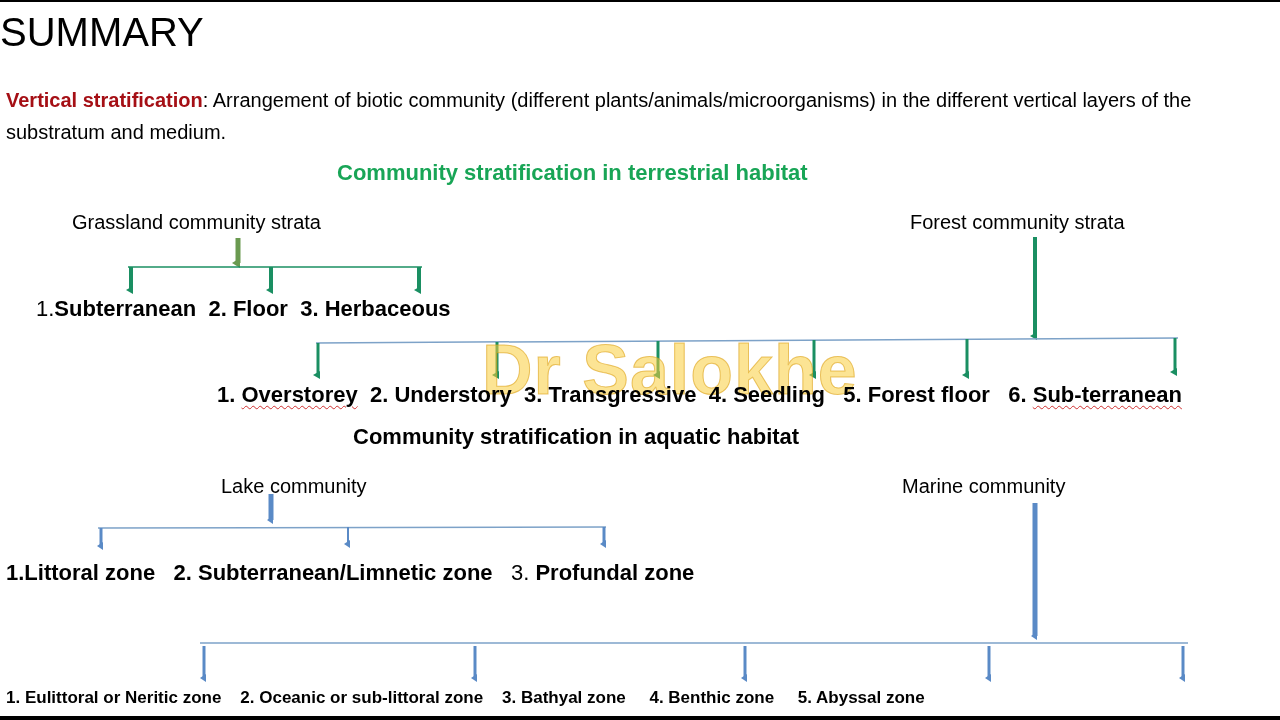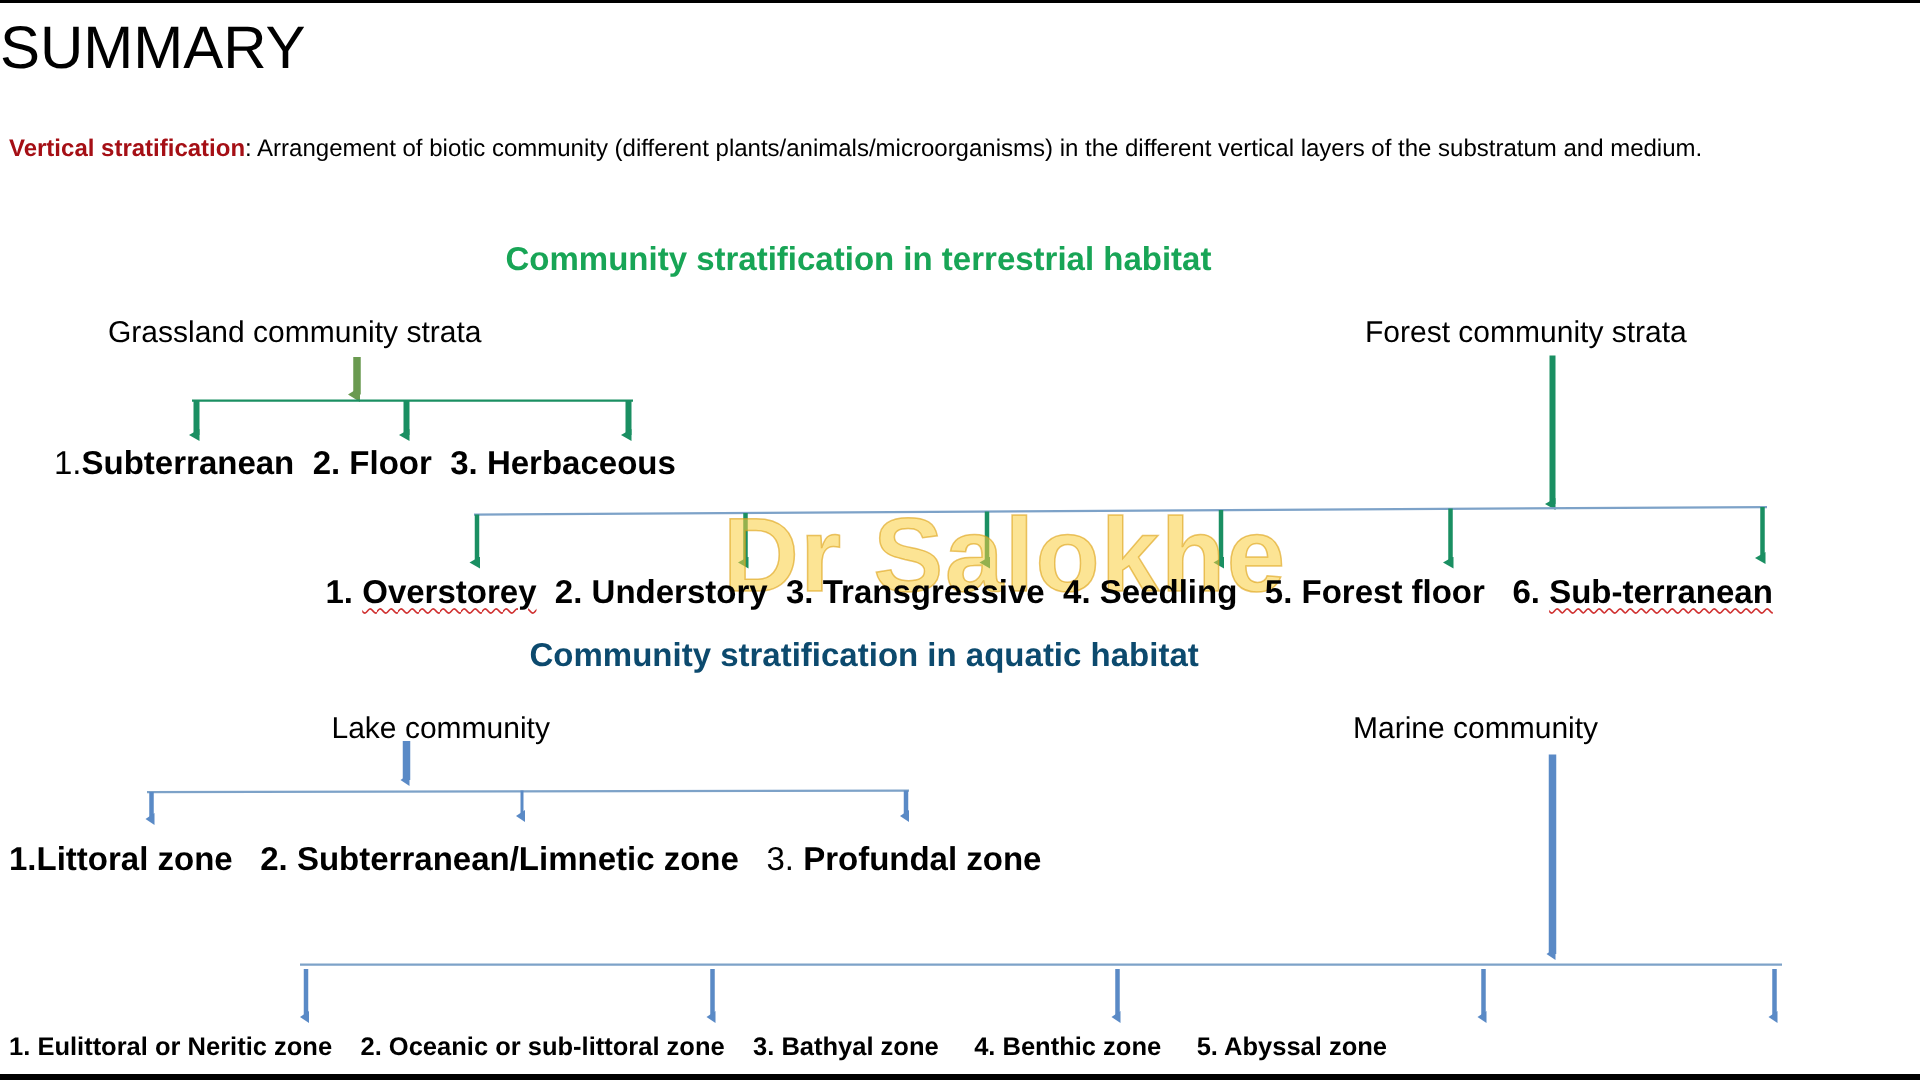--- a/index.html
+++ b/index.html
@@ -2,25 +2,25 @@
 <html><head>
 <meta charset="utf-8">
 <style>
   html, body { margin: 0; padding: 0; }
   body { width: 1280px; height: 720px; background: #ffffff; position: relative; overflow: hidden;
          font-family: "Liberation Sans", "DejaVu Sans", sans-serif; color: #000; }
   .bar-top { position: absolute; left: 0; top: 0; width: 1280px; height: 2px; background: #000; }
   .bar-bottom { position: absolute; left: 0; bottom: 0; width: 1280px; height: 4px; background: #000; }
   .abs { position: absolute; white-space: nowrap; }
   .title { left: 0; width: 1220px; top: 10px; text-align: left; font-size: 40px; font-weight: normal; letter-spacing: 0px; }
-  .def { left: 6px; top: 84px; width: 1270px; font-size: 16px; line-height: 32px; white-space: normal; }
+  .def { left: 6px; top: 84px; width: 1270px; font-size: 20px; line-height: 32px; white-space: normal; }
   .def .term { color: #a50f15; font-weight: bold; }
   .section { font-weight: bold; font-size: 22px; }
   .sec-terr { left: 337px; top: 160px; color: #18a556; }
-  .sec-aqua { left: 353px; top: 424px; color: #0c4a6e; }
+  .sec-aqua { left: 353px; top: 424px; color: #000000; }
   .node { font-weight: normal; font-size: 20px; }
   .leaf { font-weight: bold; font-size: 22px; }
   .leaf .num-plain { font-weight: normal; }
   .squiggle { text-decoration: underline wavy #d03030; text-decoration-thickness: 1px; text-underline-offset: 3px; }
   .watermark { left: 482px; top: 330px; font-size: 70px; font-weight: bold; color: rgba(250, 205, 60, 0.55);
                -webkit-text-stroke: 1px rgba(220, 160, 20, 0.6); letter-spacing: 1px; }
   svg.lines { position: absolute; left: 0; top: 0; }
 </style>
 </head>
 <body>

